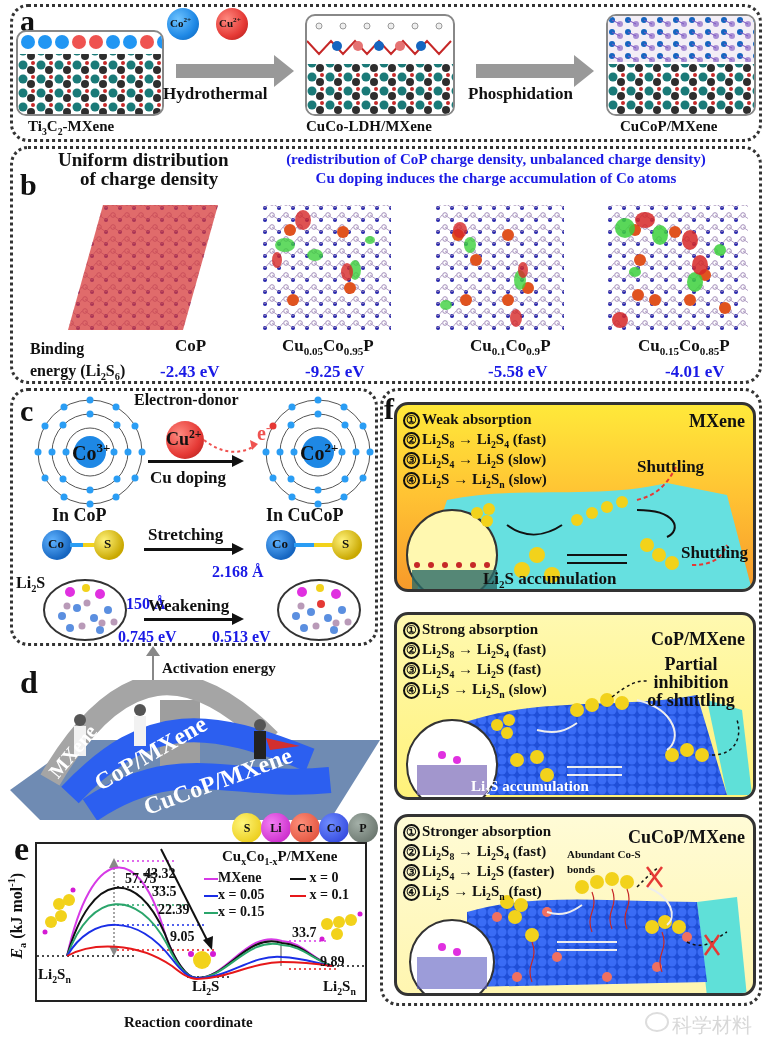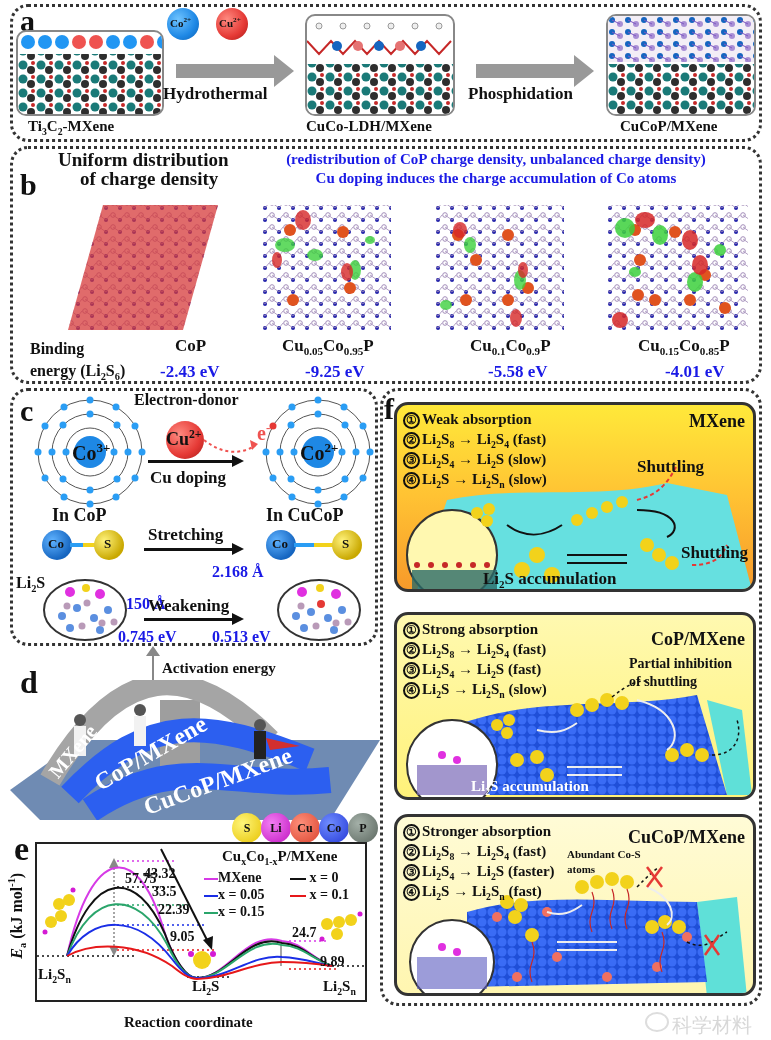--- a/index.html
+++ b/index.html
@@ -464,21 +464,21 @@
     <circle cx="323" cy="70" r="2.5" fill="#d41bd4"></circle>
       <circle cx="285" cy="95" r="2.5" fill="#d41bd4"></circle>
   </svg>
 </div>
 
 <div class="abs bold" style="left:125px;top:841px;font-size:14px;margin-top:30px;">57.75</div>
 <div class="abs bold" style="left:144px;top:866px;font-size:14px;">43.32</div>
 <div class="abs bold" style="left:152px;top:884px;font-size:14px;">33.5</div>
 <div class="abs bold" style="left:158px;top:902px;font-size:14px;">22.39</div>
 <div class="abs bold" style="left:170px;top:929px;font-size:14px;">9.05</div>
-<div class="abs bold" style="left:292px;top:925px;font-size:14px;">24.7</div>
+<div class="abs bold" style="left:292px;top:925px;font-size:14px;">33.7</div>
 <div class="abs bold" style="left:320px;top:954px;font-size:14px;">9.89</div>
 
 <div class="abs bold" style="left:222px;top:848px;font-size:15px;">Cu<sub>x</sub>Co<sub>1-x</sub>P/MXene</div>
 <div class="abs bold" style="left:204px;top:870px;font-size:14px;white-space:nowrap;">
   <span style="display:inline-block;width:14px;height:2px;background:#d63ae6;vertical-align:middle;"></span><span>MXene</span>
 </div>
 <div class="abs bold" style="left:290px;top:870px;font-size:14px;white-space:nowrap;">
   <span style="display:inline-block;width:16px;height:2px;background:#111;vertical-align:middle;"></span> <span>x = 0</span>
 </div>
 <div class="abs bold" style="left:204px;top:887px;font-size:14px;white-space:nowrap;">
@@ -580,21 +580,21 @@
       <line x1="170" y1="160" x2="225" y2="160" stroke="#eee" stroke-width="2"></line>
     <path d="M240,85 C280,95 285,125 270,135" stroke="#eee" stroke-width="2" fill="none"></path>
     <path d="M215,82 C230,70 240,65 250,66" stroke="#111" stroke-width="1.5" stroke-dasharray="3,3" fill="none"></path>
     <path d="M315,140 C340,140 345,120 340,105" stroke="#111" stroke-width="1.5" stroke-dasharray="3,3" fill="none"></path>
   </svg>
   <div class="abs step" style="left:6px;top:4px;"><span class="circ">①</span><span>Strong absorption</span></div>
   <div class="abs step" style="left:6px;top:24px;"><span class="circ">②</span>Li<sub>2</sub>S<sub>8</sub> → Li<sub>2</sub>S<sub>4</sub> (fast)</div>
   <div class="abs step" style="left:6px;top:44px;"><span class="circ">③</span>Li<sub>2</sub>S<sub>4</sub> → Li<sub>2</sub>S (fast)</div>
   <div class="abs step" style="left:6px;top:64px;"><span class="circ">④</span>Li<sub>2</sub>S → Li<sub>2</sub>S<sub>n</sub> (slow)</div>
   <div class="abs bold" style="right:8px;top:14px;font-size:18px;">CoP/MXene</div>
-  <div class="abs bold" style="left:232px;top:40px;font-size:14px;text-align:left;line-height:18px;">
+  <div class="abs bold" style="left:232px;top:40px;font-size:18px;text-align:center;line-height:18px;">
     <div>Partial inhibition</div>
     <div>of shuttling</div>
   </div>
   <div class="abs bold" style="left:74px;top:163px;font-size:15px;color:#fff;">Li<sub>2</sub>S accumulation</div>
 </div>
 
 <div class="abs sub-panel" style="left:394px;top:814px;width:362px;height:182px;background:linear-gradient(180deg,#fffbd6 0%,#fff6b0 100%);">
   <svg class="abs" style="left:0;top:0;" width="362" height="182">
     <defs>
       <pattern id="blueballs2" width="10" height="10" patternUnits="userSpaceOnUse">
@@ -650,18 +650,18 @@
         <line x1="322" y1="118" x2="308" y2="138"></line>
       </g>
   </svg>
   <div class="abs step" style="left:6px;top:4px;"><span class="circ">①</span><span>Stronger absorption</span></div>
   <div class="abs step" style="left:6px;top:24px;"><span class="circ">②</span>Li<sub>2</sub>S<sub>8</sub> → Li<sub>2</sub>S<sub>4</sub> (fast)</div>
   <div class="abs step" style="left:6px;top:44px;"><span class="circ">③</span>Li<sub>2</sub>S<sub>4</sub> → Li<sub>2</sub>S (faster)</div>
   <div class="abs step" style="left:6px;top:64px;"><span class="circ">④</span>Li<sub>2</sub>S → Li<sub>2</sub>S<sub>n</sub> (fast)</div>
   <div class="abs bold" style="right:8px;top:10px;font-size:18px;">CuCoP/MXene</div>
   <div class="abs bold" style="left:170px;top:30px;font-size:11px;line-height:15px;">
     <div>Abundant Co-S</div>
-    <div>atoms</div>
+    <div>bonds</div>
   </div>
 </div>
 
 <div class="abs" style="left:672px;top:1012px;font-size:20px;color:#d8d8d8;font-family:'DejaVu Sans',sans-serif;">科学材料站</div>
 <div class="abs" style="left:645px;top:1012px;width:24px;height:20px;border:2px solid #ddd;border-radius:50%;"></div>
 
 </body></html>

